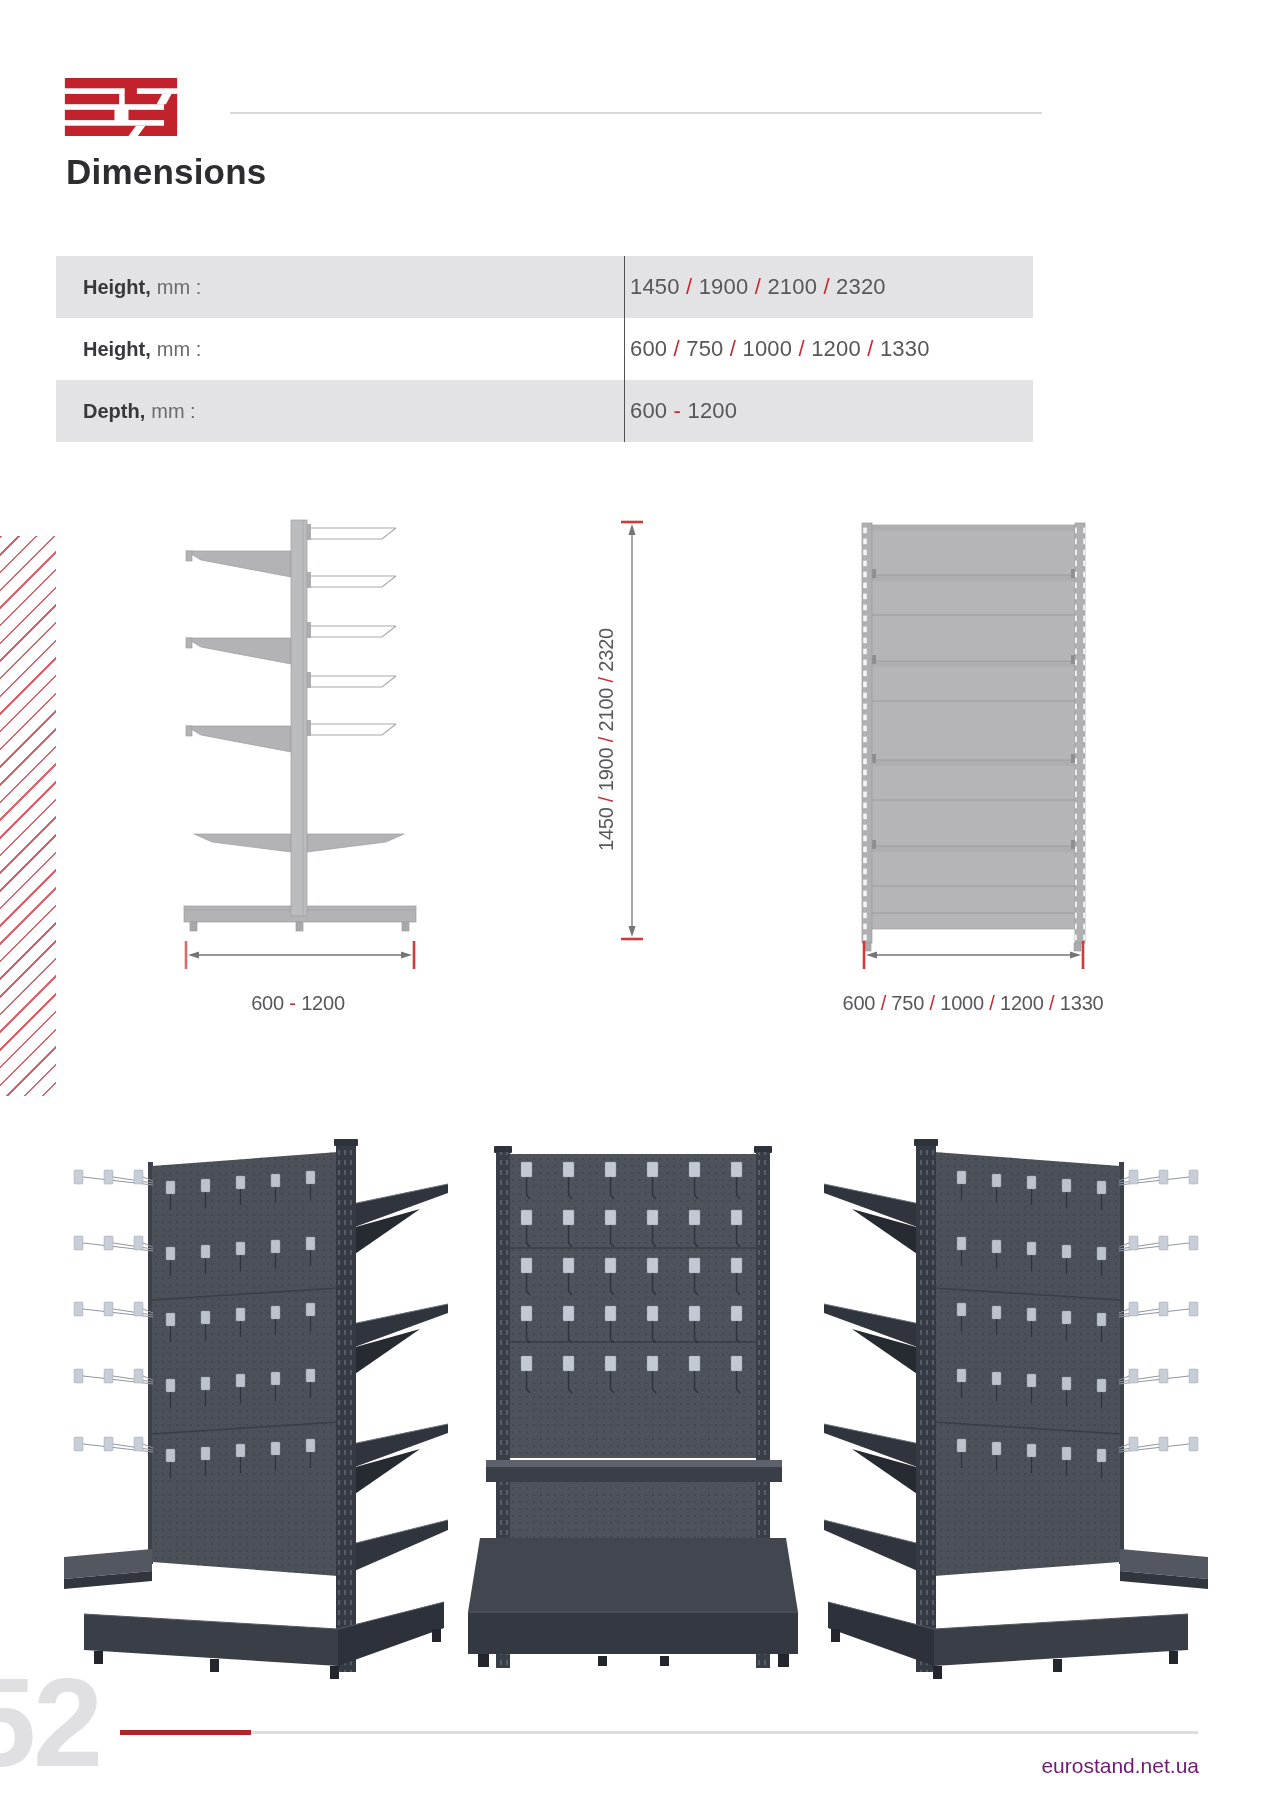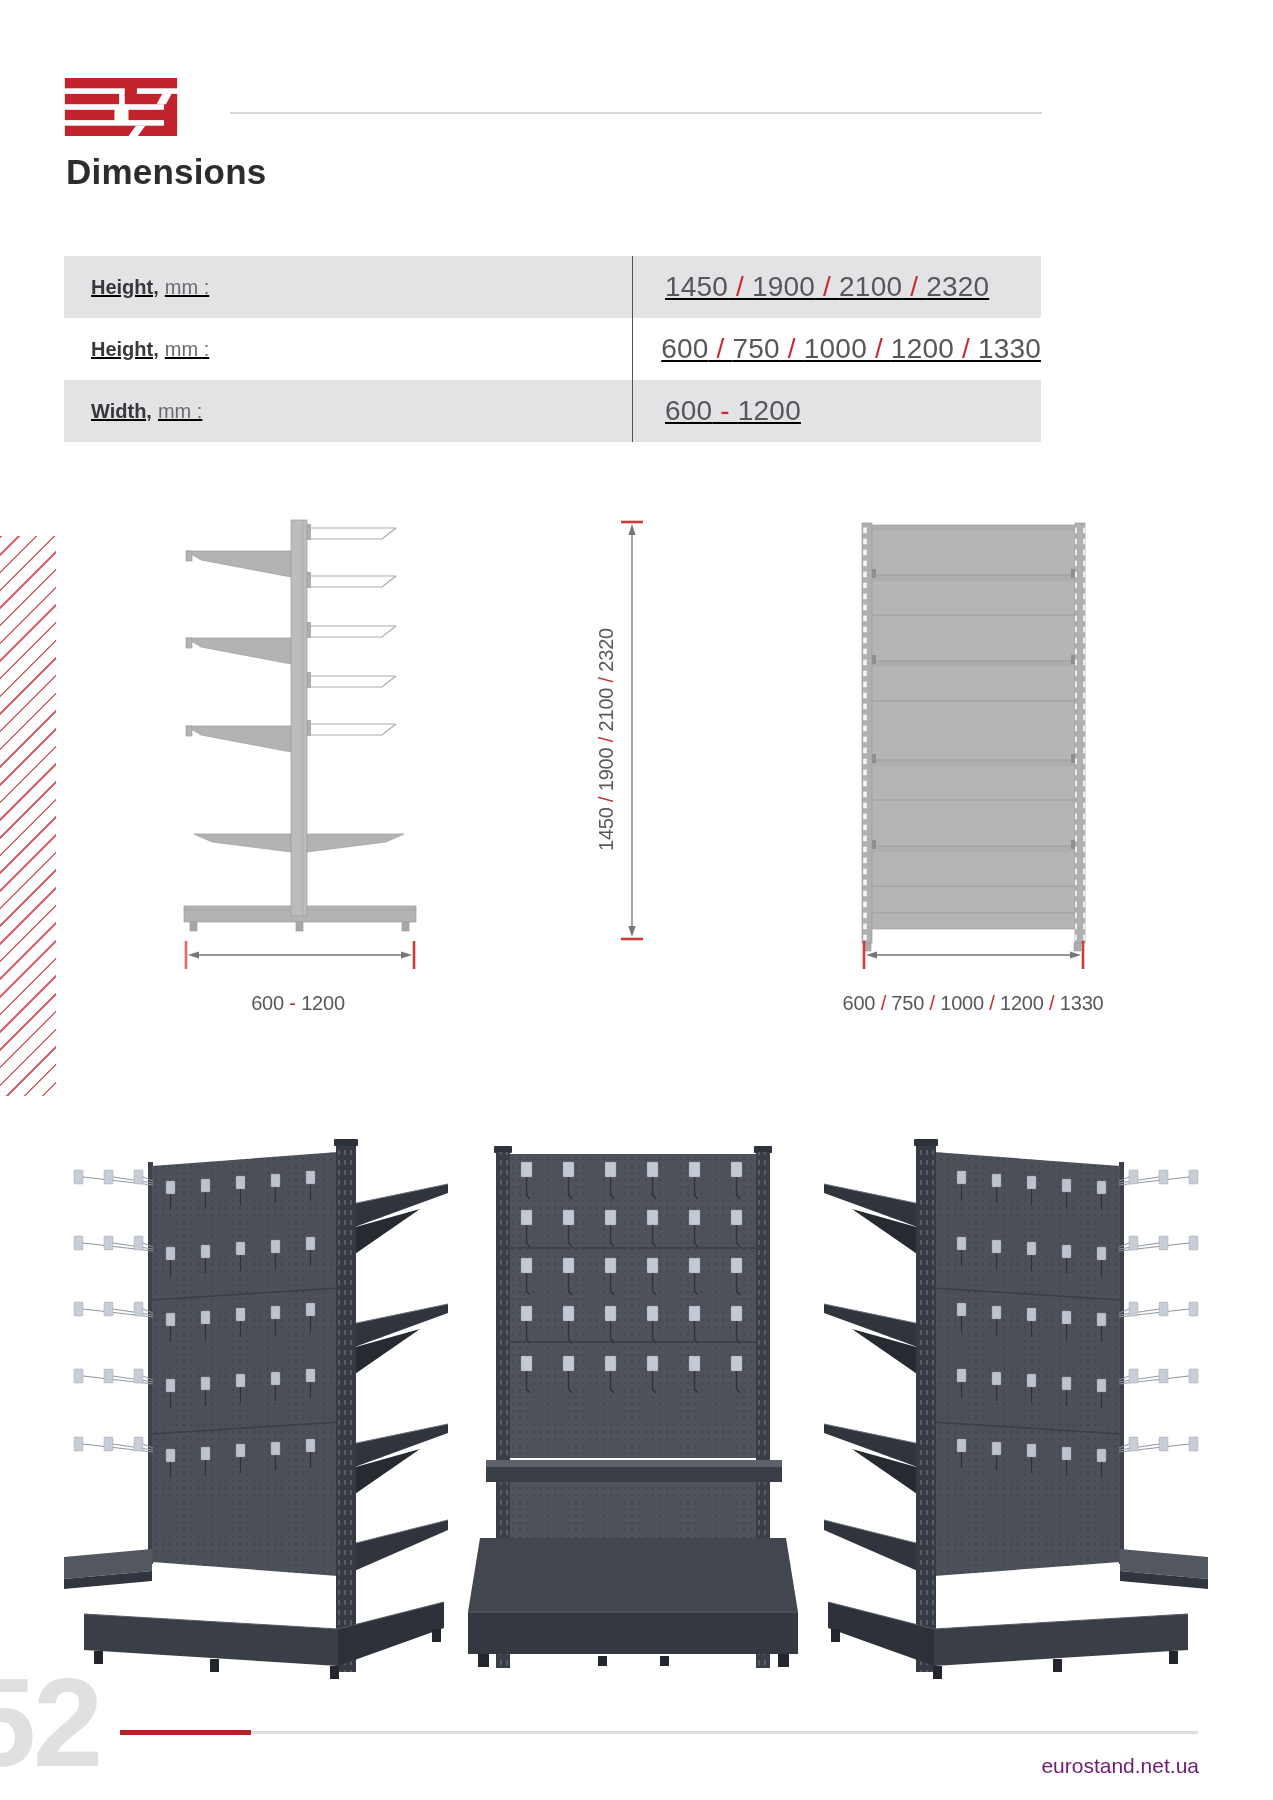--- a/index.html
+++ b/index.html
@@ -10,26 +10,26 @@
     font-family:"Liberation Sans", sans-serif;
   }
   
   .logo { position:absolute; left:64px; top:70px; width:114px; height:58px; }
   .header-rule { position:absolute; left:230px; top:104px; width:812px; height:2px; background:#d9d9d9; }
   .page-title {
     position:absolute; left:66px; top:144px;
     font-size:35px; font-weight:bold; color:#2d2d30; letter-spacing:0.2px;
   }
   
-  .spec-table { position:absolute; left:64px; top:248px; width:977px; height:186px;text-decoration:underline; }
+  .spec-table { position:absolute; left:56px; top:248px; width:977px; height:186px; }
   .spec-row { display:flex; height:62px; align-items:center; }
   .spec-row.gray { background:var(--table-row-gray,#e3e3e5); }
   .spec-label { width:568px; padding-left:27px; font-size:20px; color:#38383c; font-weight:bold; white-space:nowrap; }
   .spec-label .unit { color:#6b6b6f; font-weight:normal; margin-left:6px; }
-  .spec-values { padding-left:33px; font-size:28px; color:#57575b; white-space:nowrap; letter-spacing:0.2px; }
+  .spec-values { padding-left:6px; font-size:22px; color:#57575b; white-space:nowrap; letter-spacing:0.2px; }
   .sep { color:var(--separator-red,#c92932); }
   .table-divider { position:absolute; left:568px; top:0; width:1px; height:186px; background:#515155; }
   
   .hatch-band {
     position:absolute; left:0; top:528px; width:56px; height:560px;
     background:repeating-linear-gradient(135deg,
       rgba(205,55,66,0.78) 0px, rgba(205,55,66,0.78) 1.8px,
       rgba(255,255,255,0) 1.8px, rgba(255,255,255,0) 12.5px);
   }
   
@@ -82,21 +82,21 @@
       <div class="spec-values"><span>1450</span><span class="sep"> / </span><span>1900</span><span class="sep"> / </span><span>2100</span><span class="sep"> / </span><span>2320</span></div>
     </div>
     <div class="spec-row">
       <div class="spec-label">
         <span>Height,</span><span class="unit">mm :</span>
       </div>
       <div class="spec-values"><span>600</span><span class="sep"> / </span><span>750</span><span class="sep"> / </span><span>1000</span><span class="sep"> / </span><span>1200</span><span class="sep"> / </span><span>1330</span></div>
     </div>
     <div class="spec-row gray">
       <div class="spec-label">
-        <span>Width,</span><span class="unit">mm :</span>
+        <span>Depth,</span><span class="unit">mm :</span>
       </div>
       <div class="spec-values"><span>600</span><span class="sep"> - </span><span>1200</span></div>
     </div>
     <div class="table-divider"></div>
   </div>
 
   <div class="hatch-band"></div>
 
   <svg class="diagrams-svg" viewBox="0 0 1273 580">
     <defs>

